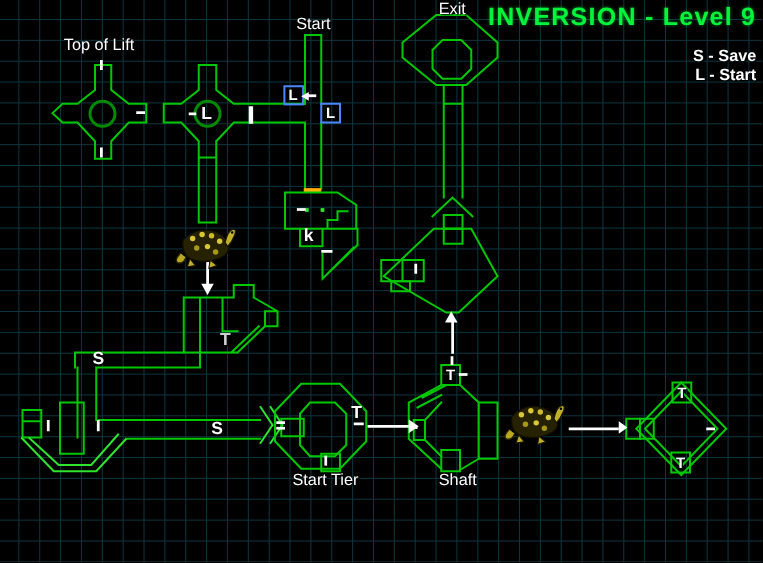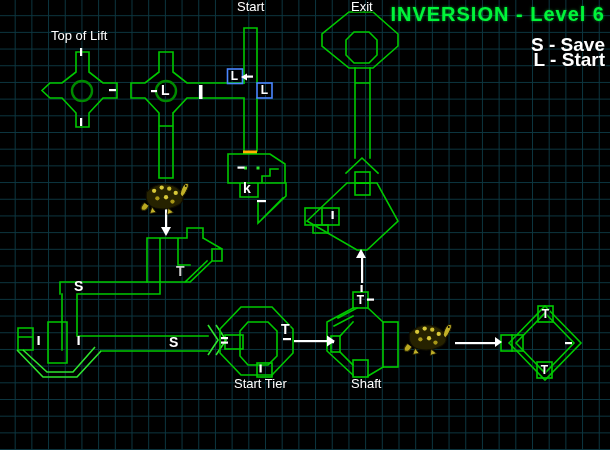--- a/index.html
+++ b/index.html
@@ -20,21 +20,21 @@
   .lbl{position:absolute;color:#fff;font-size:13px;line-height:13px;white-space:nowrap;text-shadow:1px 1px 1px #000;}
   .bold{font-weight:bold;font-size:14px;}
   .gray{color:#cfcfcf;}
   .boxlbl{position:absolute;color:#fff;font-weight:bold;font-size:12px;line-height:15px;text-align:center;text-shadow:1px 1px 0 #000;}
   .title{
     position:absolute;top:3px;right:5px;color:#00f53a;font-weight:bold;
     font-size:20px;letter-spacing:1px;text-shadow:0 0 3px rgba(0,255,60,.55);
   }
   .legend{
     position:absolute;top:37px;right:5px;text-align:right;color:#fff;
-    font-weight:bold;font-size:19px;line-height:15px;text-shadow:1px 1px 1px #000;
+    font-weight:bold;font-size:13px;line-height:15px;text-shadow:1px 1px 1px #000;
   }
 </style>
 </head>
 <body>
 
 <div class="stage">
 
   <svg width="610" height="450" viewBox="0 0 610 450">
     <defs>
       <g id="turtle">
@@ -177,29 +177,29 @@
     </g>
 
     <g transform="translate(139,180) scale(1.08)">
       <use href="#turtle"></use>
     </g>
     <g transform="translate(402,321) scale(1.08)">
       <use href="#turtle"></use>
     </g>
   </svg>
 
-  <div class="title">INVERSION - Level 6</div>
+  <div class="title">INVERSION - Level 9</div>
 
   <div class="legend">
     <div>S - Save</div>
     <div>L - Start</div>
   </div>
 
   <span class="lbl" style="left:51px;top:29px">Top of Lift</span>
-  <span class="lbl" style="left:237px;top:0">Start</span>
+  <span class="lbl" style="left:237px;top:12px">Start</span>
   <span class="lbl" style="left:351px;top:0px">Exit</span>
   <span class="lbl" style="left:234px;top:377px">Start Tier</span>
   <span class="lbl" style="left:351px;top:377px">Shaft</span>
 
   <span class="lbl bold" style="left:161px;top:84px">L</span>
   <span class="boxlbl" style="left:227px;top:69px;width:15px">L</span>
   <span class="boxlbl" style="left:257px;top:83px;width:15px">L</span>
   <span class="lbl bold" style="left:74px;top:280px">S</span>
   <span class="lbl bold" style="left:169px;top:336px">S</span>
   <span class="lbl bold" style="left:243px;top:182px">k</span>

